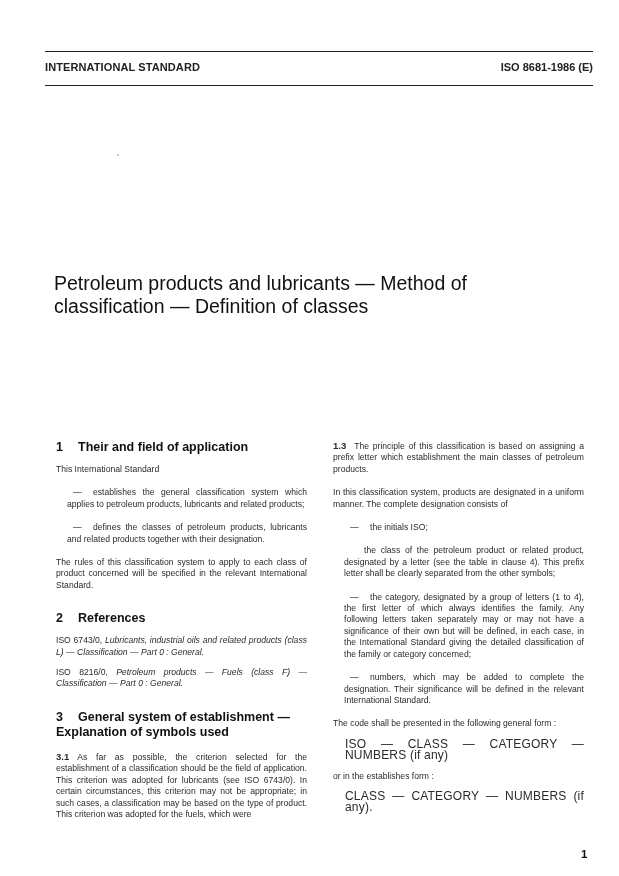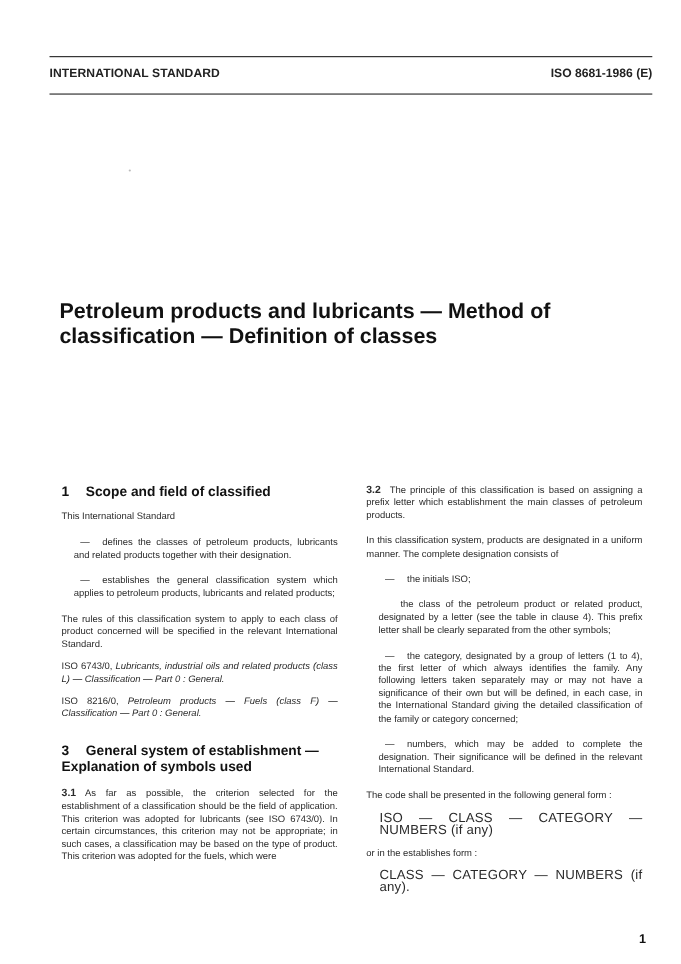--- a/index.html
+++ b/index.html
@@ -10,21 +10,21 @@
   }
   .rule { position: absolute; left: 45px; width: 548px; height: 0; border-top: 1px solid #222; }
   .rule.top { top: 51px; }
   .rule.bottom { top: 85px; }
   .hdr-left { position: absolute; left: 45px; top: 61px; font-size: 11px; font-weight: bold; letter-spacing: 0.1px; color: #222; text-align: right; }
   .hdr-right { position: absolute; right: 26px; top: 61px; font-size: 11px; font-weight: bold; color: #222; }
   .speck { position: absolute; left: 117px; top: 154px; width: 2px; height: 2px; background: #bbb; border-radius: 1px; }
 
   .title {
     position: absolute; left: 54px; top: 272px; width: 520px;
-    font-size: 19.5px; font-weight: bold; line-height: 23px; color: #111;
+    font-size: 19.5px; font-weight: normal; line-height: 23px; color: #111;
   }
 
   .col { position: absolute; top: 440px; width: 251px; font-size: 8.6px; line-height: 11.4px; color: #2a2a2a; }
   .col.left { left: 56px; }
   .col.right { left: 333px; }
 
   .col p { margin: 0 0 9px 0; text-align: justify; }
   .h2 { font-size: 12.5px; font-weight: bold; color: #111; margin: 0 0 9px 0; line-height: 15px; }
   .h2 .num { display: inline-block; width: 22px; }
   .indent { padding-left: 11px; }
@@ -45,52 +45,55 @@
 <div class="rule bottom"></div>
 <div class="speck"></div>
 
 <div class="title">
   <div>Petroleum products and lubricants — Method of</div>
   <div>classification — Definition of classes</div>
 </div>
 
 <div class="col left">
   <div class="h2">
-    <span class="num">1</span><span>Scope and field of classified</span>
+    <span class="num">1</span><span>Their and field of application</span>
   </div>
   <p style="margin-bottom:12px">This International Standard</p>
   <p class="dash-item" style="margin-bottom:12px">
-    <span class="dash">—</span><span>defines the classes of petroleum products, lubricants and related products together with their designation.</span>
+    <span class="dash">—</span><span>establishes the general classification system which applies to petroleum products, lubricants and related products;</span>
   </p>
   <p class="dash-item" style="margin-bottom:12px">
-    <span class="dash">—</span><span>establishes the general classification system which applies to petroleum products, lubricants and related products;</span>
+    <span class="dash">—</span><span>defines the classes of petroleum products, lubricants and related products together with their designation.</span>
   </p>
   <p>The rules of this classification system to apply to each class of product concerned will be specified in the relevant International Standard.</p>
 
+  <div class="h2 sp-m">
+    <span class="num">2</span><span>References</span>
+  </div>
   <p>
     <span>ISO 6743/0,</span>
     <span class="italic">Lubricants, industrial oils and related products (class L) — Classification — Part 0 : General.</span>
   </p>
   <p>
     <span>ISO 8216/0,</span>
     <span class="italic">Petroleum products — Fuels (class F) — Classification — Part 0 : General.</span>
   </p>
 
   <div class="h2 sp-m" style="margin-bottom:11px">
     <div><span class="num">3</span><span>General system of establishment —</span></div>
     <div>Explanation of symbols used</div>
   </div>
   <p>
     <span class="subnum">3.1</span><span>As far as possible, the criterion selected for the establishment of a classification should be the field of application. This criterion was adopted for lubricants (see ISO 6743/0). In certain circumstances, this criterion may not be appropriate; in such cases, a classification may be based on the type of product. This criterion was adopted for the fuels, which were</span>
   </p>
 </div>
 
 <div class="col right">
   <p style="margin-bottom:12px">
-    <span class="subnum">3.2</span><span>The principle of this classification is based on assigning a prefix letter which establishment the main classes of petroleum products.</span>
+    <span class="subnum">1.3</span><span>The principle of this classification is based on assigning a prefix letter which establishment the main classes of petroleum products.</span>
   </p>
   <p style="margin-bottom:12px">In this classification system, products are designated in a uniform manner. The complete designation consists of</p>
   <p class="dash-item" style="margin-bottom:12px">
     <span class="dash">—</span><span>the initials ISO;</span>
   </p>
   <p class="indent" style="text-indent:20px; margin-bottom:12px">
     <span>the class of the petroleum product or related product, designated by a letter (see the table in clause 4). This prefix letter shall be clearly separated from the other symbols;</span>
   </p>
   <p class="dash-item" style="margin-bottom:12px">
     <span class="dash">—</span><span>the category, designated by a group of letters (1 to 4), the first letter of which always identifies the family. Any following letters taken separately may or may not have a significance of their own but will be defined, in each case, in the International Standard giving the detailed classification of the family or category concerned;</span>

